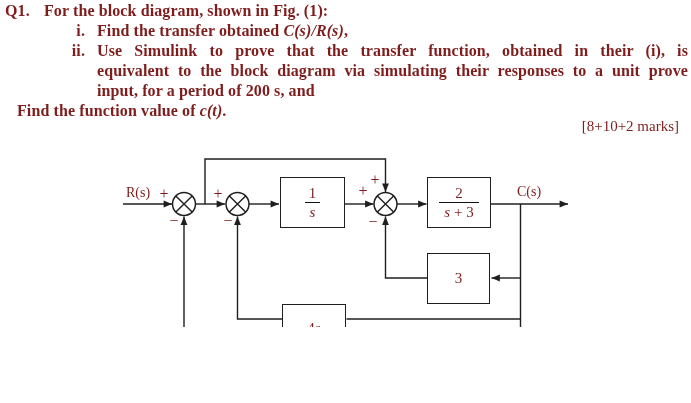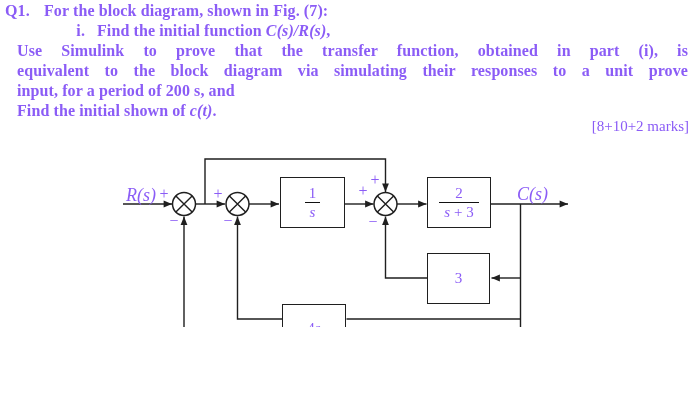--- a/index.html
+++ b/index.html
@@ -1,68 +1,69 @@
 <!DOCTYPE html>
 <html><head>
 <meta charset="utf-8">
 <style>
   html,body{margin:0;padding:0;background:#fff;}
   .page{position:relative;width:691px;height:327px;background:#ffffff;overflow:hidden;
-        font-family:"Liberation Serif", serif;color:#8b5cf6;}
+        font-family:"Liberation Serif", serif;color:#7f1d1d;}
 
   
   .qtext{position:absolute;left:5px;top:1px;right:3px;font-weight:bold;
          font-size:16px;line-height:20px;letter-spacing:0.1px;}
   .qline1{display:flex;}
   .qnum{width:39px;flex:none;}
   .qrow{display:flex;}
   .qlabel{width:80px;flex:none;text-align:right;}
   .qbody{margin-left:12px;flex:1;}
   .jline{text-align:justify;text-align-last:justify;}
-  .marks{position:absolute;top:118px;right:2px;font-size:15px;font-weight:normal;
+  .marks{position:absolute;top:118px;right:12px;font-size:15px;font-weight:normal;
          font-family:"Liberation Serif", serif;}
 
   
   .wires{position:absolute;left:0;top:0;}
   .block{position:absolute;box-sizing:border-box;border:1.7px solid #1f1f1f;background:#fff;
          display:flex;align-items:center;justify-content:center;font-size:15px;line-height:1.1;}
   .frac{display:inline-block;text-align:center;}
   .frac .num{display:block;padding:0 2px 1px;}
   .frac .den{display:block;border-top:1.4px solid #111;padding:1px 5px 0;}
-  .siglab{position:absolute;font-size:18px;font-style:italic;line-height:1;}
+  .siglab{position:absolute;font-size:14px;line-height:1;}
   .sgn{position:absolute;font-size:16px;line-height:1;transform:translate(-50%,-50%);}
   .caption{position:absolute;left:306px;top:376px;font-weight:bold;font-size:16px;}
   i{}
 </style>
 </head>
 <body>
 
 <div class="page">
 
   <div class="qtext">
     <div class="qline1">
       <span class="qnum">Q1.</span>
-      <span>For the block diagram, shown in Fig. (7):</span>
+      <span>For the block diagram, shown in Fig. (1):</span>
     </div>
 
     <div class="qrow">
       <span class="qlabel">i.</span>
-      <span class="qbody"><span>Find the initial function </span><i>C(s)/R(s)</i><span>,</span></span>
+      <span class="qbody"><span>Find the transfer obtained </span><i>C(s)/R(s)</i><span>,</span></span>
     </div>
 
     <div class="qrow">
+      <span class="qlabel">ii.</span>
       <span class="qbody">
-        <span class="jline" style="display:block">Use Simulink to prove that the transfer function, obtained in part (i), is</span>
+        <span class="jline" style="display:block">Use Simulink to prove that the transfer function, obtained in their (i), is</span>
         <span class="jline" style="display:block">equivalent to the block diagram via simulating their responses to a unit prove</span>
         <span style="display:block">input, for a period of 200 s, and</span>
       </span>
     </div>
 
     <div class="qrow">
-      <span class="qbody"><span>Find the initial shown of </span><i>c(t)</i><span>.</span></span>
+      <span class="qbody"><span>Find the function value of </span><i>c(t)</i><span>.</span></span>
     </div>
   </div>
 
   <div class="marks">[8+10+2 marks]</div>
 
   <svg class="wires" width="691" height="403" viewBox="0 0 691 403">
     <defs>
       <marker id="arr" viewBox="0 0 10 8" markerWidth="10" markerHeight="8" refX="9" refY="4" orient="auto" markerUnits="userSpaceOnUse">
         <path d="M0.6,0.6 L9,4 L0.6,7.4 Z" fill="#1f1f1f" stroke="none"></path>
       </marker>

